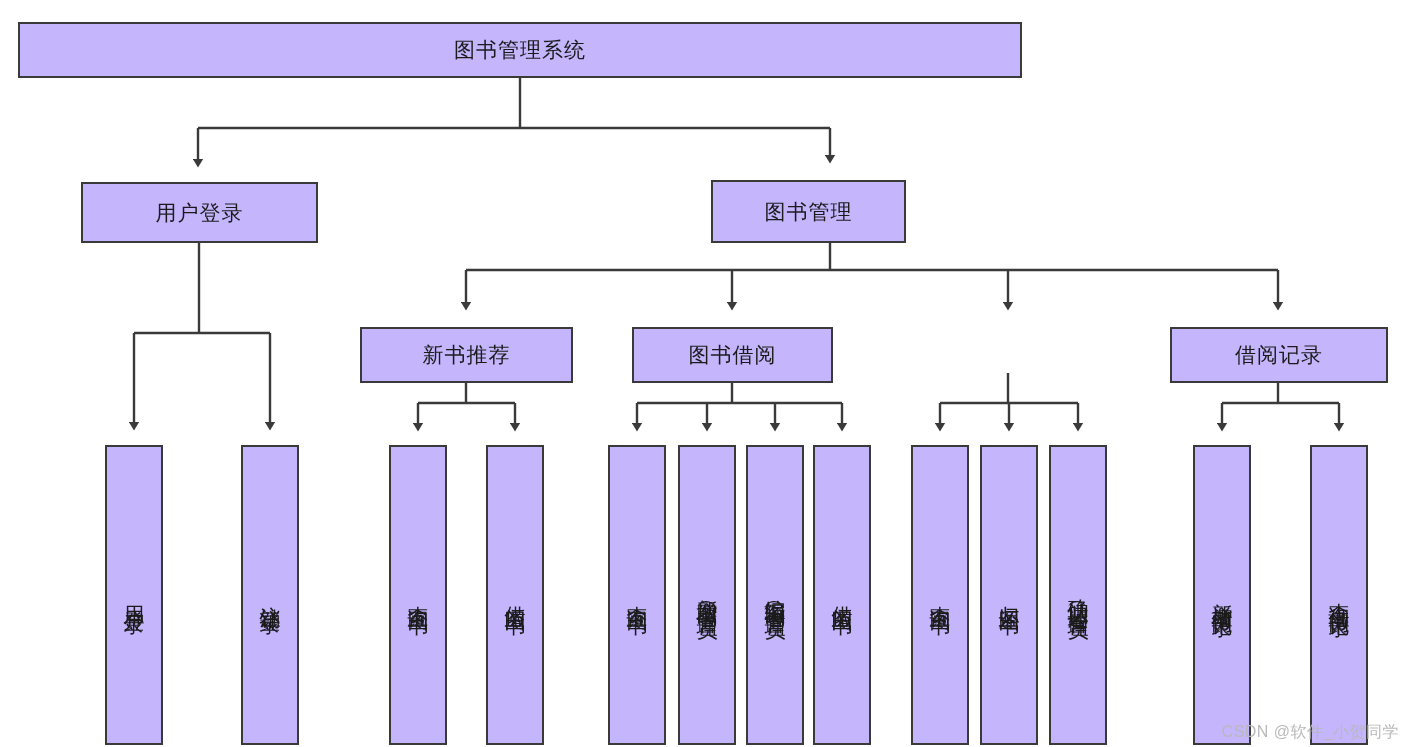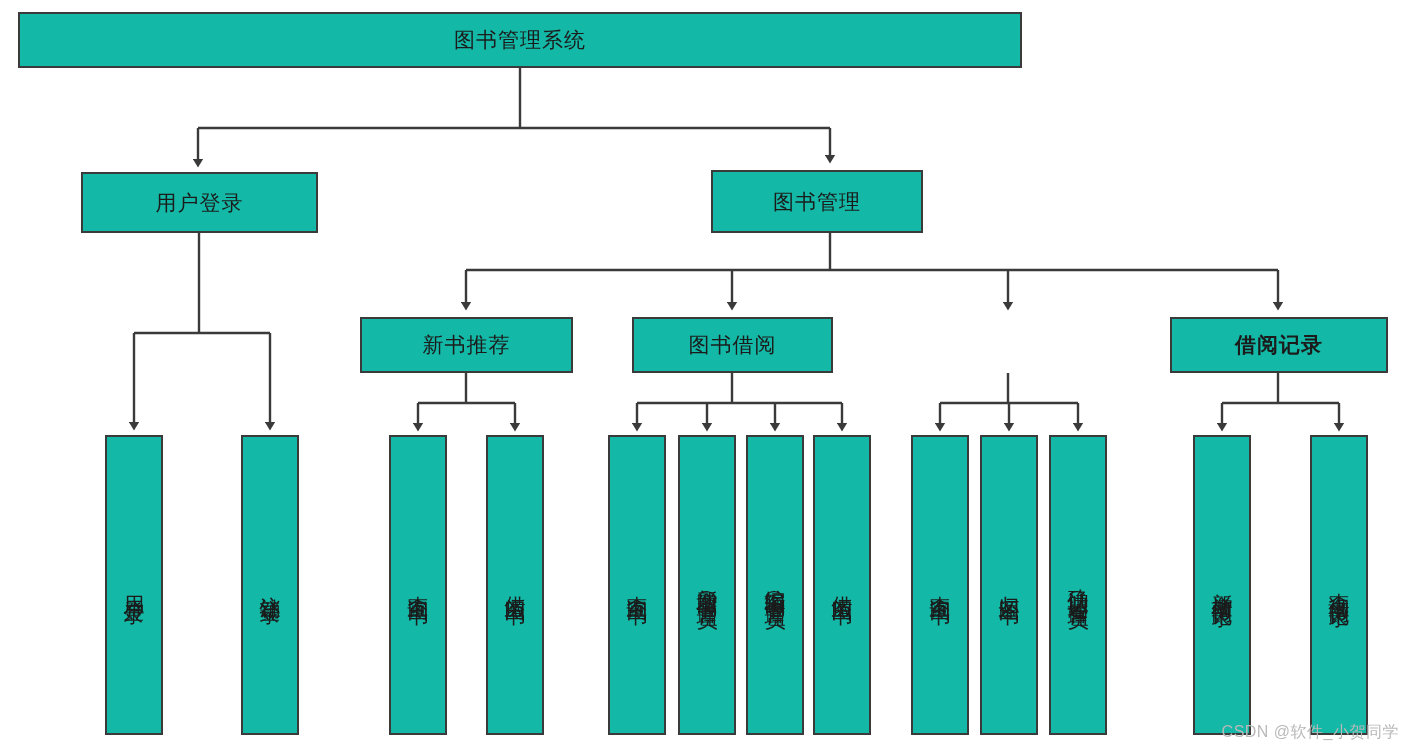--- a/index.html
+++ b/index.html
@@ -4,23 +4,24 @@
 <style>
   html,body{margin:0;padding:0;background:#ffffff;}
   body{
     font-family:"Liberation Sans","DejaVu Sans",sans-serif;
     width:1405px;height:747px;overflow:hidden;position:relative;
   }
   #diagram-root{position:relative;width:1405px;height:747px;background:#fff;}
   svg.edges{position:absolute;left:0;top:0;width:1405px;height:747px;}
   .node{
     position:absolute;box-sizing:border-box;
-    background:#14b8a6;border:2px solid #3a3a3a;
+    background:#c4b5fd;border:2px solid #3a3a3a;
     display:flex;align-items:center;justify-content:center;
     color:#1b1b1b;
+    margin-top:10px;
   }
   .node.h-node{font-size:21px;letter-spacing:1px;}
   .node.leaf{
     font-size:21px;letter-spacing:2px;padding:10px 0;
     align-items:center;justify-content:center;
   }
   .node.leaf .vtext{
     writing-mode:vertical-rl;
     text-orientation:upright;
     white-space:nowrap;
@@ -88,31 +89,31 @@
     </g>
   </svg>
 
   <div class="node h-node" style="left:18px;top:12px;width:1004px;height:56px;">
     <span>图书管理系统</span>
   </div>
 
   <div class="node h-node" style="left:81px;top:172px;width:237px;height:61px;">
     <span>用户登录</span>
   </div>
-  <div class="node h-node" style="left:711px;top:170px;width:212px;height:63px;">
+  <div class="node h-node" style="left:711px;top:170px;width:195px;height:63px;">
     <span>图书管理</span>
   </div>
 
   <div class="node h-node" style="left:360px;top:317px;width:213px;height:56px;text-align:right;">
     <span>新书推荐</span>
   </div>
   <div class="node h-node" style="left:632px;top:317px;width:201px;height:56px;">
     <span>图书借阅</span>
   </div>
-  <div class="node h-node" style="left:1170px;top:317px;width:218px;height:56px;font-weight:bold;">
+  <div class="node h-node" style="left:1170px;top:317px;width:218px;height:56px;">
     <span>借阅记录</span>
   </div>
 
   <div class="node leaf" style="left:105px;top:435px;width:58px;height:300px;">
     <span class="vtext">用户登录</span>
   </div>
   <div class="node leaf" style="left:241px;top:435px;width:58px;height:300px;">
     <span class="vtext">注销登录</span>
   </div>
 

